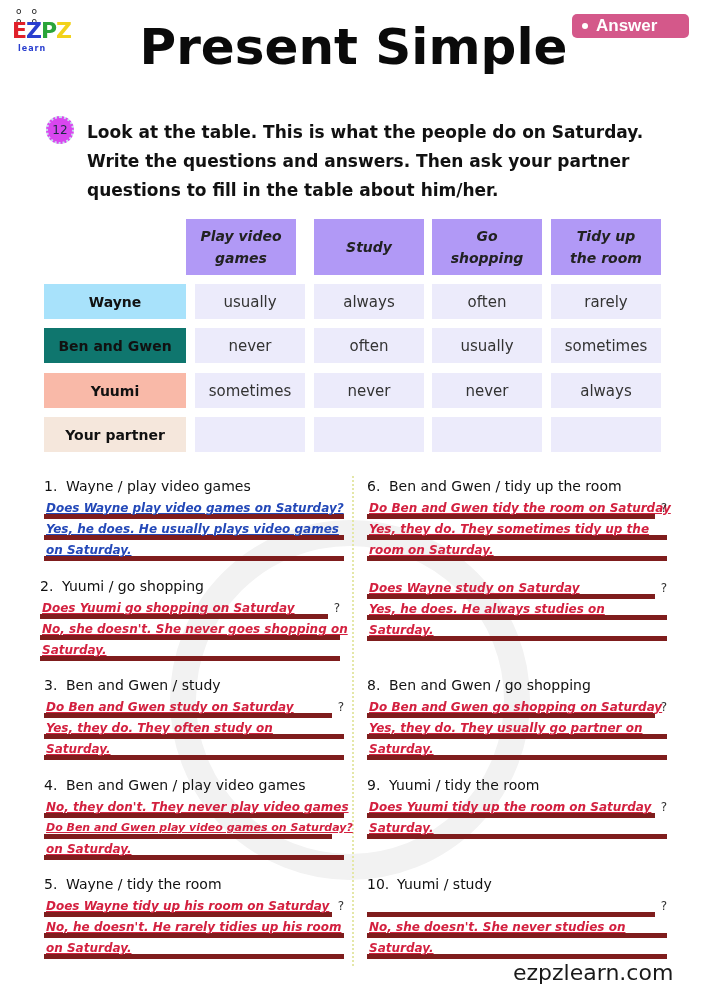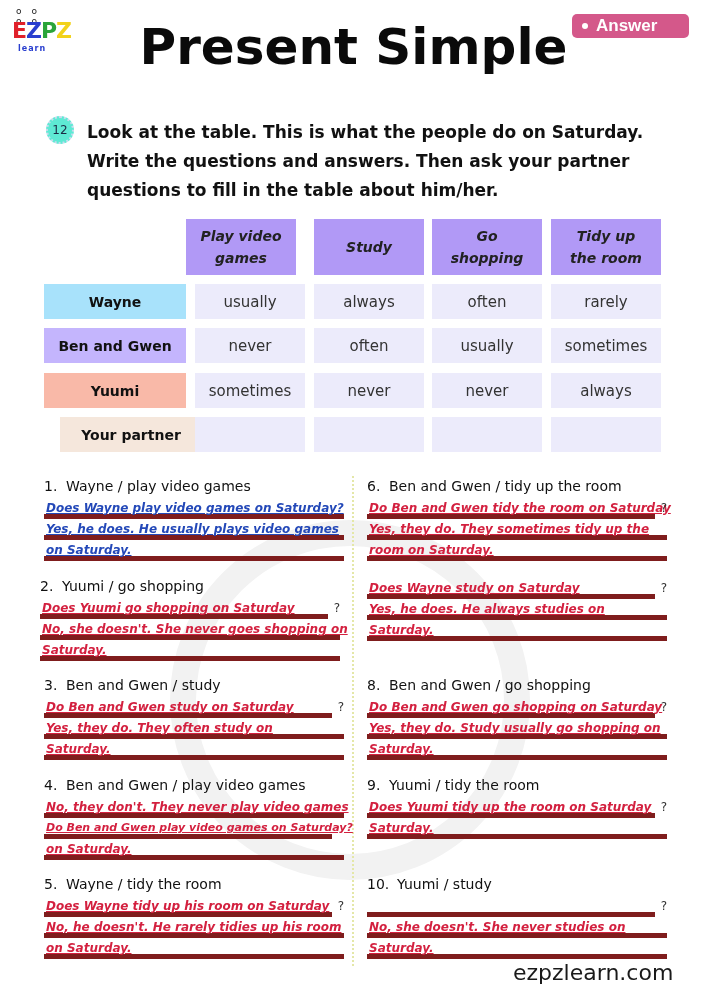--- a/index.html
+++ b/index.html
@@ -22,21 +22,21 @@
   }
   .answer-badge {
     position: absolute; left: 572px; top: 14px; width: 117px; height: 24px;
     background: #d4588a; border-radius: 5px; color: #fff;
     font: bold 17px "Liberation Sans", sans-serif; display: flex; align-items: center; padding-left: 10px;
   }
   .answer-badge .dot { display:inline-block; width:6px; height:6px; border-radius:50%; background:#fff; margin-right:8px; }
 
   .ex-badge {
     position: absolute; left: 46px; top: 116px; width: 28px; height: 28px; border-radius: 50%;
-    background: #5eead4; border: 2px dotted #c8dcee;
+    background: #d946ef; border: 2px dotted #c8dcee;
     font: 12px "DejaVu Sans", sans-serif; color:#1a2a44; display:flex; align-items:center; justify-content:center;
   }
   .instructions {
     position: absolute; left: 87px; top: 118px; width: 600px;
     font: bold 17px "DejaVu Sans", sans-serif; line-height: 29px; color:#111;
   }
 
   .table { position: absolute; left: 44px; top: 219px; }
   .cell {
     position: absolute; display:flex; align-items:center; justify-content:center; text-align:center;
@@ -91,33 +91,33 @@
   <div class="cell hdr" style="left:270px;top:0;width:110px;height:56px;">Study</div>
   <div class="cell hdr" style="left:388px;top:0;width:110px;height:56px;padding:0 22px;">Go shopping</div>
   <div class="cell hdr" style="left:507px;top:0;width:110px;height:56px;padding:0 14px;">Tidy up the room</div>
 
   <div class="cell rowlabel" style="left:0;top:65px;width:142px;height:35px;background:#a8e2fb;">Wayne</div>
   <div class="cell val" style="left:151px;top:65px;width:110px;height:35px;">usually</div>
   <div class="cell val" style="left:270px;top:65px;width:110px;height:35px;">always</div>
   <div class="cell val" style="left:388px;top:65px;width:110px;height:35px;">often</div>
   <div class="cell val" style="left:507px;top:65px;width:110px;height:35px;">rarely</div>
 
-  <div class="cell rowlabel" style="left:0;top:109px;width:142px;height:35px;background:#c4b5fd;">Ben and Gwen</div>
+  <div class="cell rowlabel" style="left:0;top:109px;width:142px;height:35px;background:#0f766e;">Ben and Gwen</div>
   <div class="cell val" style="left:151px;top:109px;width:110px;height:35px;">never</div>
   <div class="cell val" style="left:270px;top:109px;width:110px;height:35px;">often</div>
   <div class="cell val" style="left:388px;top:109px;width:110px;height:35px;">usually</div>
   <div class="cell val" style="left:507px;top:109px;width:110px;height:35px;">sometimes</div>
 
   <div class="cell rowlabel" style="left:0;top:154px;width:142px;height:35px;background:#f9b9a8;">Yuumi</div>
   <div class="cell val" style="left:151px;top:154px;width:110px;height:35px;">sometimes</div>
   <div class="cell val" style="left:270px;top:154px;width:110px;height:35px;">never</div>
   <div class="cell val" style="left:388px;top:154px;width:110px;height:35px;">never</div>
   <div class="cell val" style="left:507px;top:154px;width:110px;height:35px;">always</div>
 
-  <div class="cell rowlabel" style="left:16px;top:198px;width:142px;height:35px;background:#f5e7dc;">Your partner</div>
+  <div class="cell rowlabel" style="left:0;top:198px;width:142px;height:35px;background:#f5e7dc;">Your partner</div>
   <div class="cell val" style="left:151px;top:198px;width:110px;height:35px;"></div>
   <div class="cell val" style="left:270px;top:198px;width:110px;height:35px;"></div>
   <div class="cell val" style="left:388px;top:198px;width:110px;height:35px;"></div>
   <div class="cell val" style="left:507px;top:198px;width:110px;height:35px;"></div>
 </div>
 
 <div class="watermark"></div>
 <div class="divider"></div>
 
 <div class="q blue" style="left:44px;top:478px;">
@@ -164,21 +164,21 @@
 
 <div class="q" style="left:367px;top:578px;">
   <div class="line qline"><span>Does Wayne study on Saturday</span><span class="qm">?</span></div>
   <div class="line">Yes, he does. He always studies on</div>
   <div class="line">Saturday.</div>
 </div>
 
 <div class="q" style="left:367px;top:677px;">
   <div class="prompt"><span class="num">8.</span><span>Ben and Gwen / go shopping</span></div>
   <div class="line qline"><span>Do Ben and Gwen go shopping on Saturday</span><span class="qm">?</span></div>
-  <div class="line">Yes, they do. Study usually go shopping on</div>
+  <div class="line">Yes, they do. They usually go partner on</div>
   <div class="line">Saturday.</div>
 </div>
 
 <div class="q" style="left:367px;top:777px;">
   <div class="prompt"><span class="num">9.</span><span>Yuumi / tidy the room</span></div>
   <div class="line qline"><span>Does Yuumi tidy up the room on Saturday</span><span class="qm">?</span></div>
   <div class="line">Saturday.</div>
 </div>
 
 <div class="q" style="left:367px;top:876px;">

